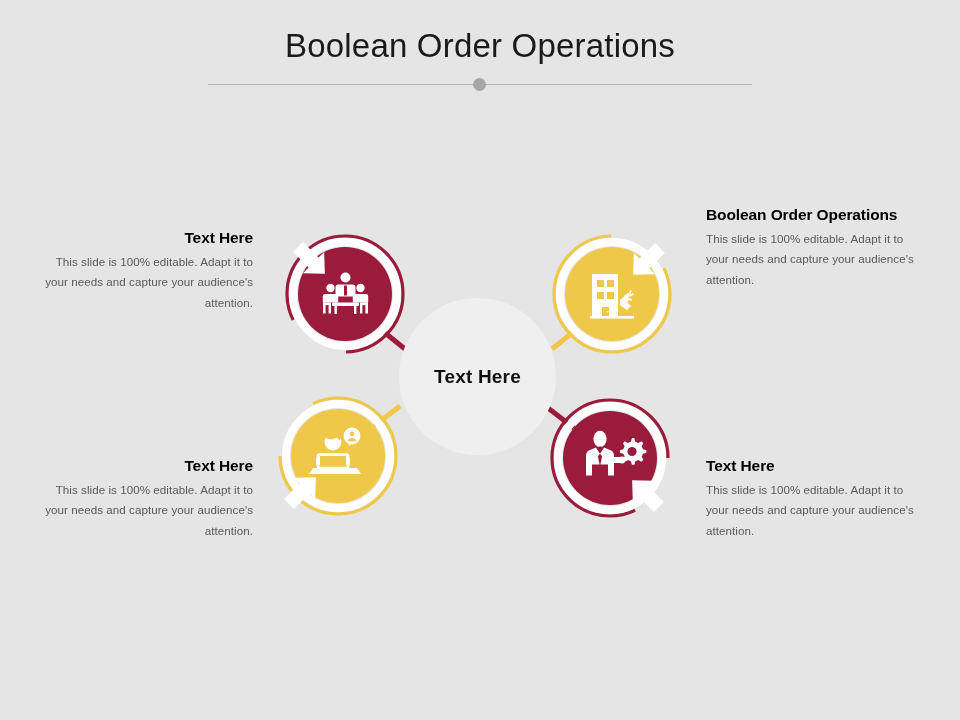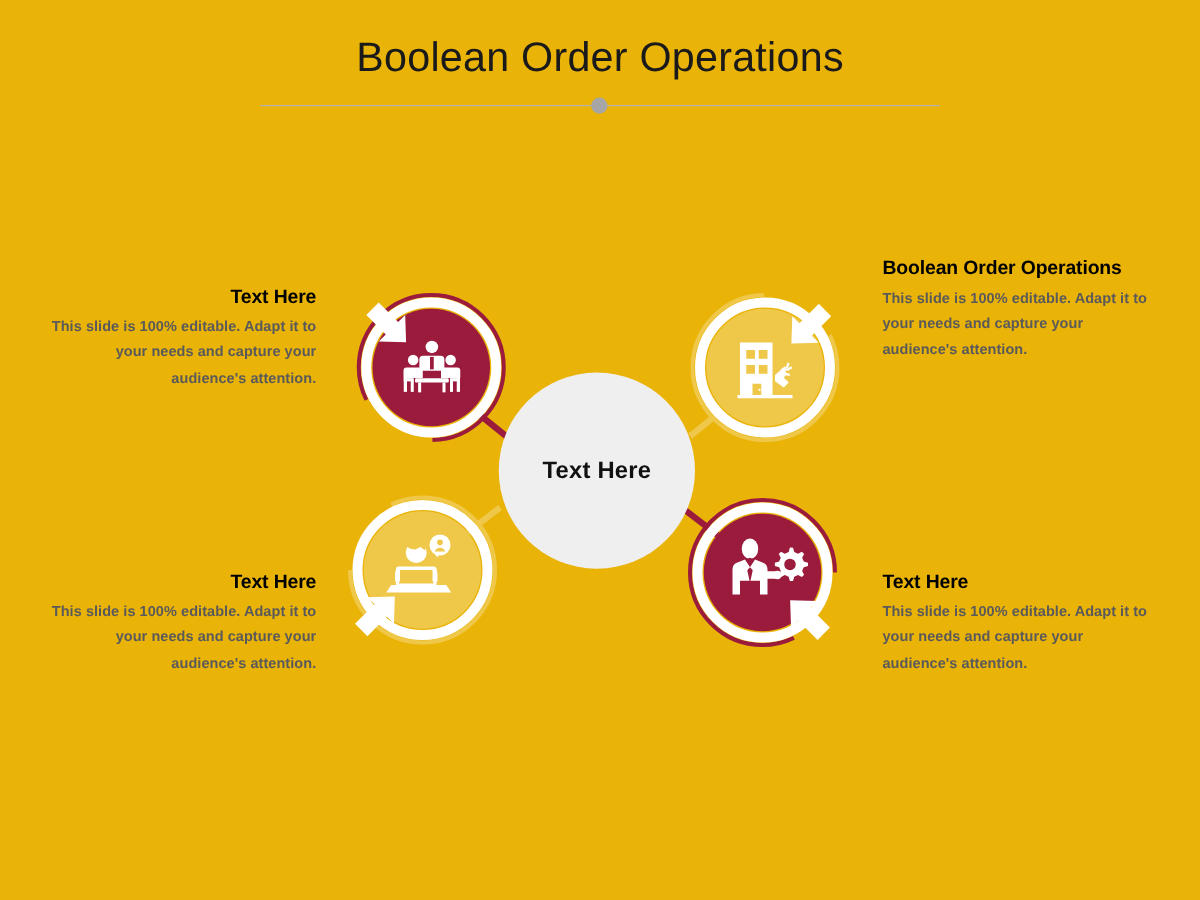--- a/index.html
+++ b/index.html
@@ -12,21 +12,21 @@
     height: 720px;
     font-family: "Liberation Sans", sans-serif;
     color: #000000;
     overflow: hidden;
   }
 
   #slide {
     position: relative;
     width: 960px;
     height: 720px;
-    background: #eab308;
+    background: #e5e5e5;
   }
 
   
   #title-block {
     position: absolute;
     left: 0;
     top: 26px;
     width: 960px;
     text-align: center;
   }
@@ -64,21 +64,21 @@
   .text-block .tb-heading {
     font-size: 15.5px;
     font-weight: bold;
     color: #000000;
     line-height: 1.28;
     margin-bottom: 4px;
     letter-spacing: -0.1px;
   }
   .text-block .tb-body {
     font-size: 11.6px;
-    font-weight: 700;
+    font-weight: 400;
     color: #5a5a5a;
     line-height: 1.78;
     letter-spacing: 0.05px;
   }
   .align-right { text-align: right; }
   .align-left  { text-align: left; }
 
   #text-block-tl { left: 38px;  top: 228px; }
   #text-block-bl { left: 38px;  top: 456px; }
   #text-block-tr { left: 706px; top: 205px; }

